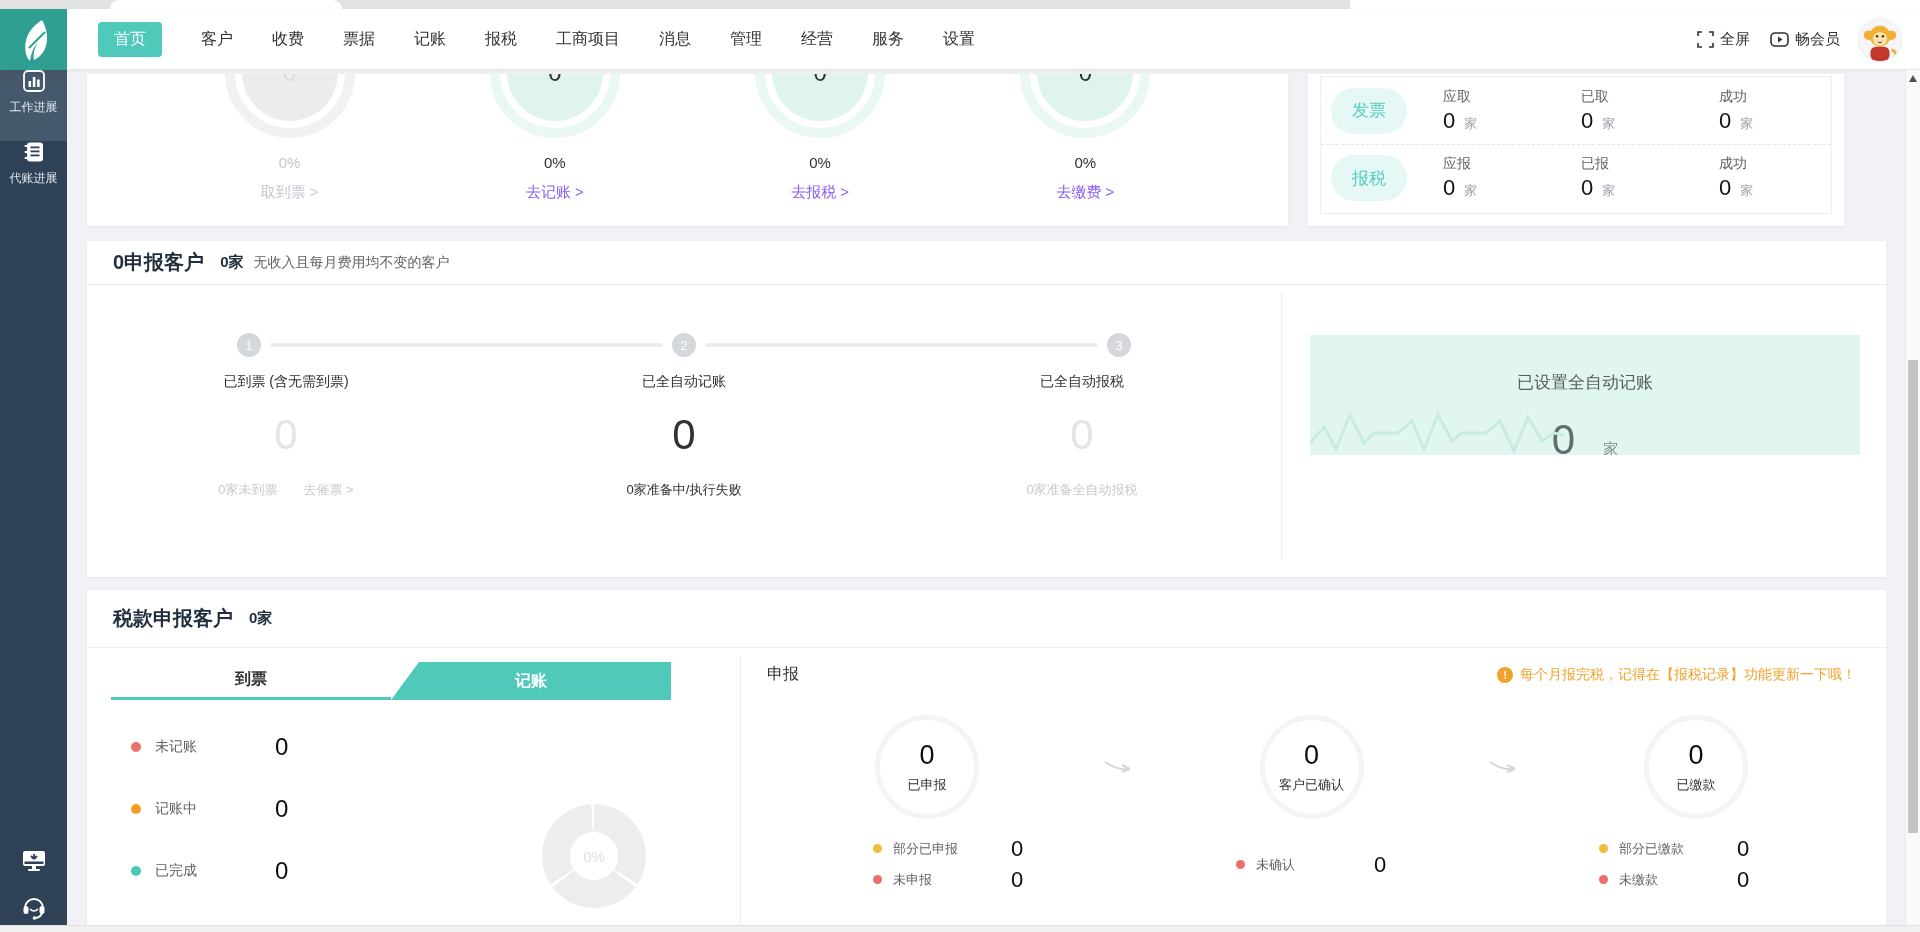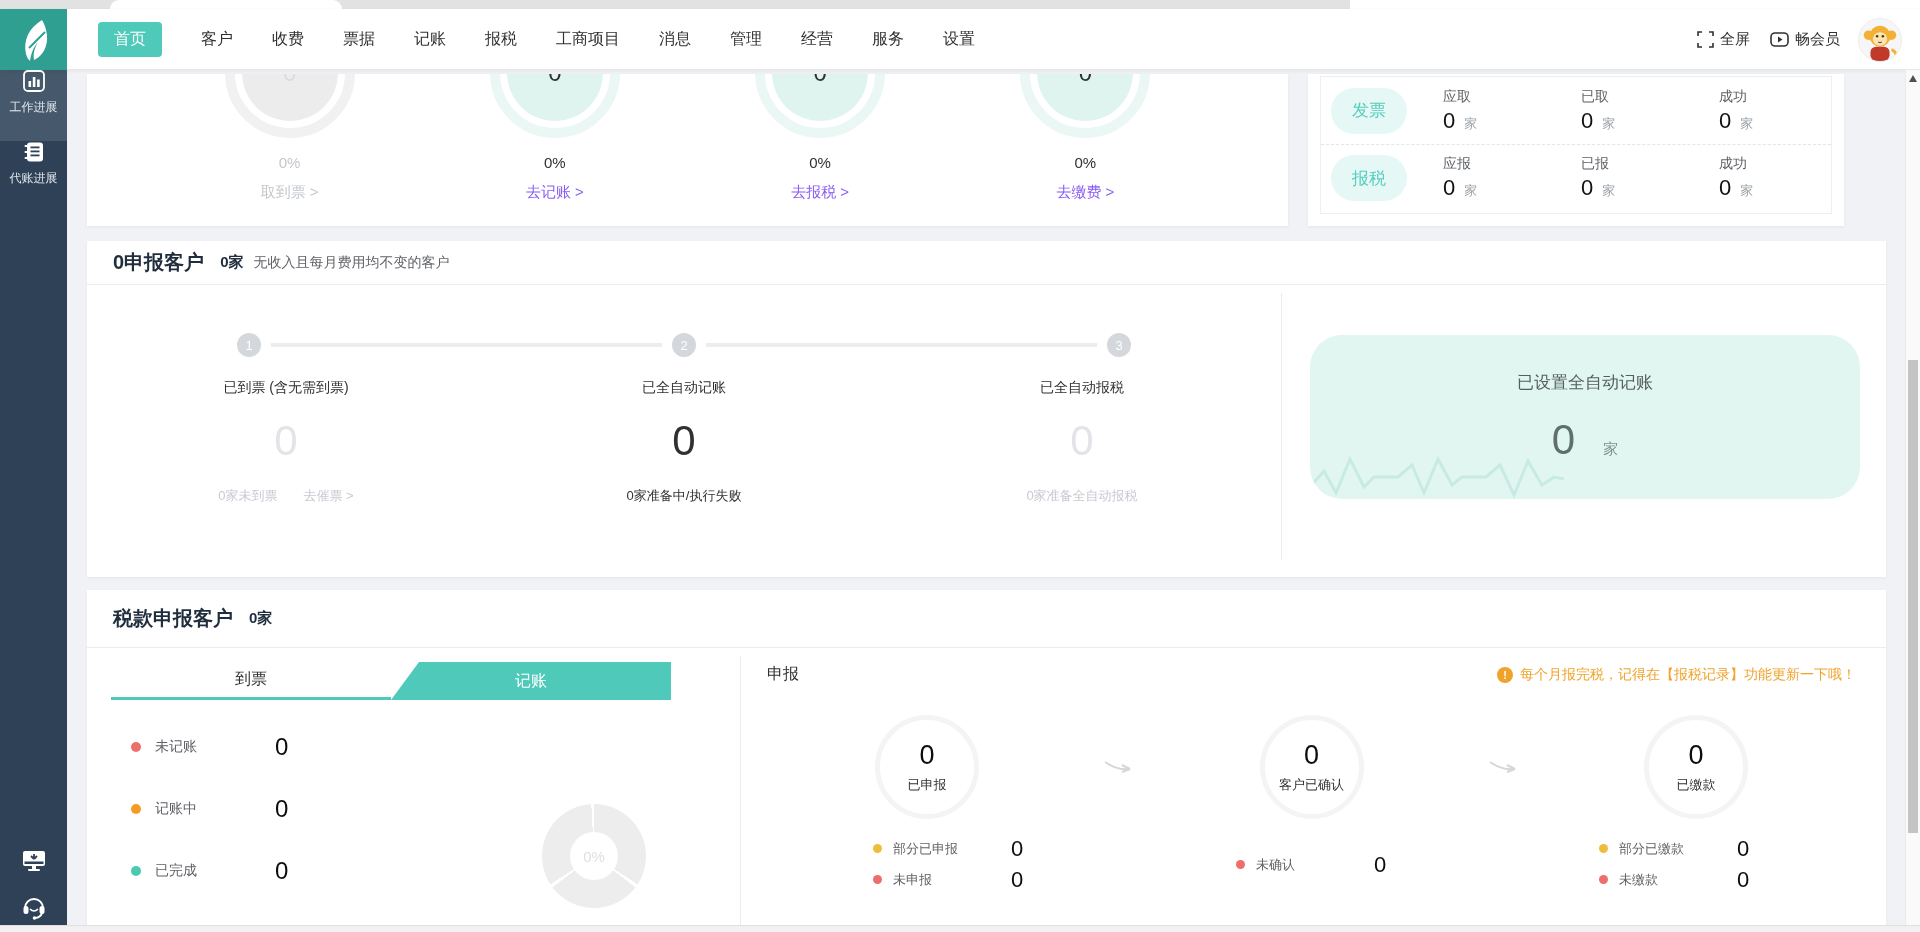--- a/index.html
+++ b/index.html
@@ -60,48 +60,48 @@
   .card-declare { left:20px; top:171px; width:1799px; height:336px; }
   .sec-head { height:44px; display:flex; align-items:center; padding:0 26px; border-bottom:1px solid #ececec; }
   .sec-title { font-size:20px; font-weight:bold; color:#1f2d3d; }
   .sec-count { font-size:15px; font-weight:bold; color:#1f2d3d; margin-left:16px; }
   .sec-desc { font-size:14px; color:#606266; margin-left:10px; }
   .declare-body { display:flex; height:283px; }
   .stepper { flex:1; }
   .track { display:flex; align-items:center; margin:48px 150px 0 150px; }
   .step-dot { width:24px; height:24px; border-radius:50%; background:#d4d7dc; color:#fff; font-size:13px; display:flex; align-items:center; justify-content:center; flex:none; }
   .track-line { flex:1; height:4px; background:#ededed; margin:0 10px; }
-  .step-cols { display:flex; margin-top:22px; }
+  .step-cols { display:flex; margin-top:16px; }
   .s-col { flex:1; display:flex; flex-direction:column; align-items:center; }
   .s-lbl { font-size:14px; color:#303133; }
   .s-val { margin-top:20px; font-size:42px; color:#303133; }
   .s-sub { margin-top:22px; font-size:13px; color:#303133; display:flex; }
   .s-sub .gap { margin-left:26px; cursor:pointer; }
   .s-col.dim .s-val { color:#e2e4e8; }
   .s-col.dim .s-sub { color:#c6cad1; }
   .v-div { width:1px; background:#ececec; margin:8px 0; }
   .autoset { width:604px; padding:24px 26px 0 28px; }
   .as-head { display:flex; align-items:center; }
   .as-title { font-size:16px; color:#303133; }
   .as-link { margin-left:auto; font-size:14px; color:#606266; cursor:pointer; }
   .as-cards { display:flex; gap:14px; margin-top:26px; }
-  .as-card { flex:1; height:164px; background:#e2f6f1; position:relative; overflow:hidden; display:flex; flex-direction:column; align-items:center;border-radius:32px; }
+  .as-card { flex:1; height:120px; background:#e2f6f1; position:relative; overflow:hidden; display:flex; flex-direction:column; align-items:center; }
   .as-lbl { margin-top:36px; font-size:17px; color:#54605f; }
   .as-valrow { margin-top:22px; display:flex; align-items:baseline; }
   .as-val { font-size:42px; color:#5f6f6d; }
   .as-unit { font-size:15px; color:#7f8f8c; margin-left:28px; }
   .as-card svg { position:absolute; bottom:0; left:0; }
 
   
   .card-tax { left:20px; top:520px; width:1799px; height:420px; }
   .tax-head { height:58px; display:flex; align-items:center; padding:0 26px; border-bottom:1px solid #ececec; }
   .tax-body { display:flex; height:360px; }
   .tax-left { width:653px; position:relative; }
   .tabs { margin:14px 0 0 24px; width:560px; height:38px; display:flex; position:relative; }
-  .tab { flex:1; display:flex; align-items:center; justify-content:center; font-size:16px; cursor:pointer; }
+  .tab { flex:1; display:flex; align-items:center; justify-content:center; font-size:16px; cursor:pointer;font-weight:bold; }
   .tab.inactive { color:#303133; background:#fff; border-bottom:3px solid #4fc9b9; }
   .tab.active { color:#fff; background:#4fc9b9; clip-path:polygon(28px 0, 100% 0, 100% 100%, 0 100%); }
   .bk-legend { margin:16px 0 0 44px; }
   .bk-row { display:flex; align-items:center; height:62px; }
   .dot { width:10px; height:10px; border-radius:50%; flex:none; }
   .bk-lbl { font-size:14px; color:#606266; margin-left:14px; width:86px; }
   .bk-val { font-size:24px; color:#0c0c0c; margin-left:34px; }
   .donut { position:absolute; left:455px; top:156px; width:104px; height:104px; border-radius:50%;
     background:conic-gradient(#ededed 0 123deg, #fff 123deg 127deg, #ededed 127deg 233deg, #fff 233deg 237deg, #ededed 237deg 357deg, #fff 357deg 360deg);
     display:flex; align-items:center; justify-content:center; }

